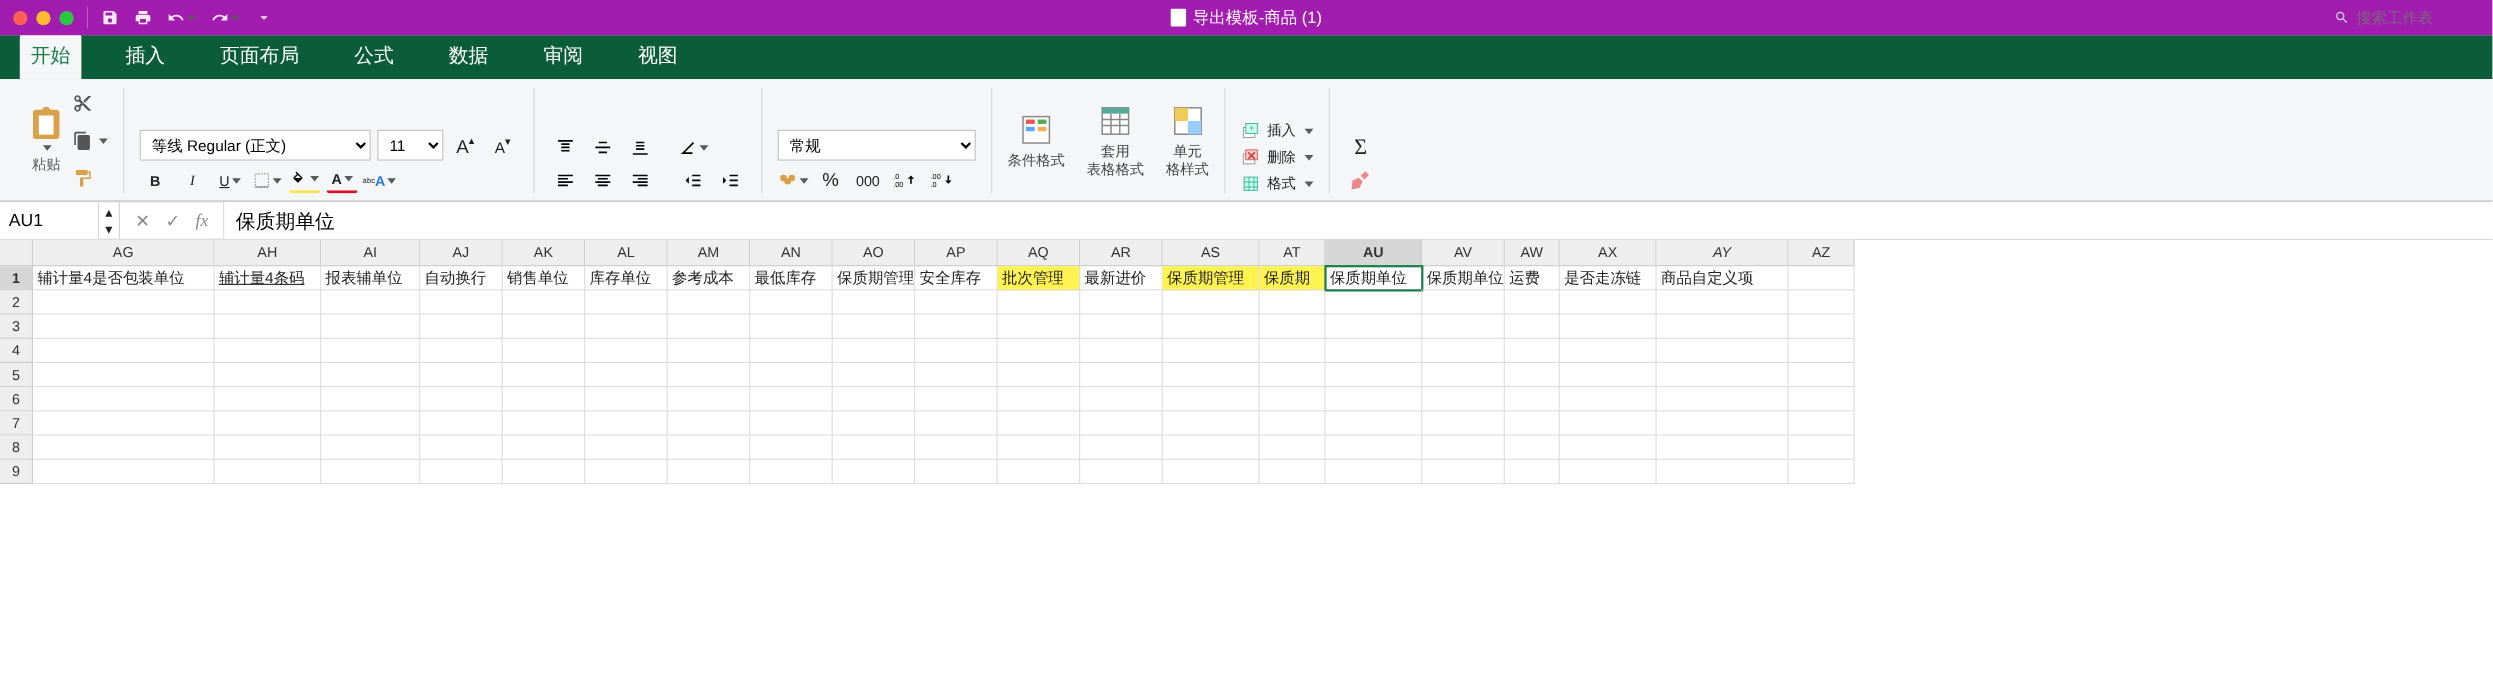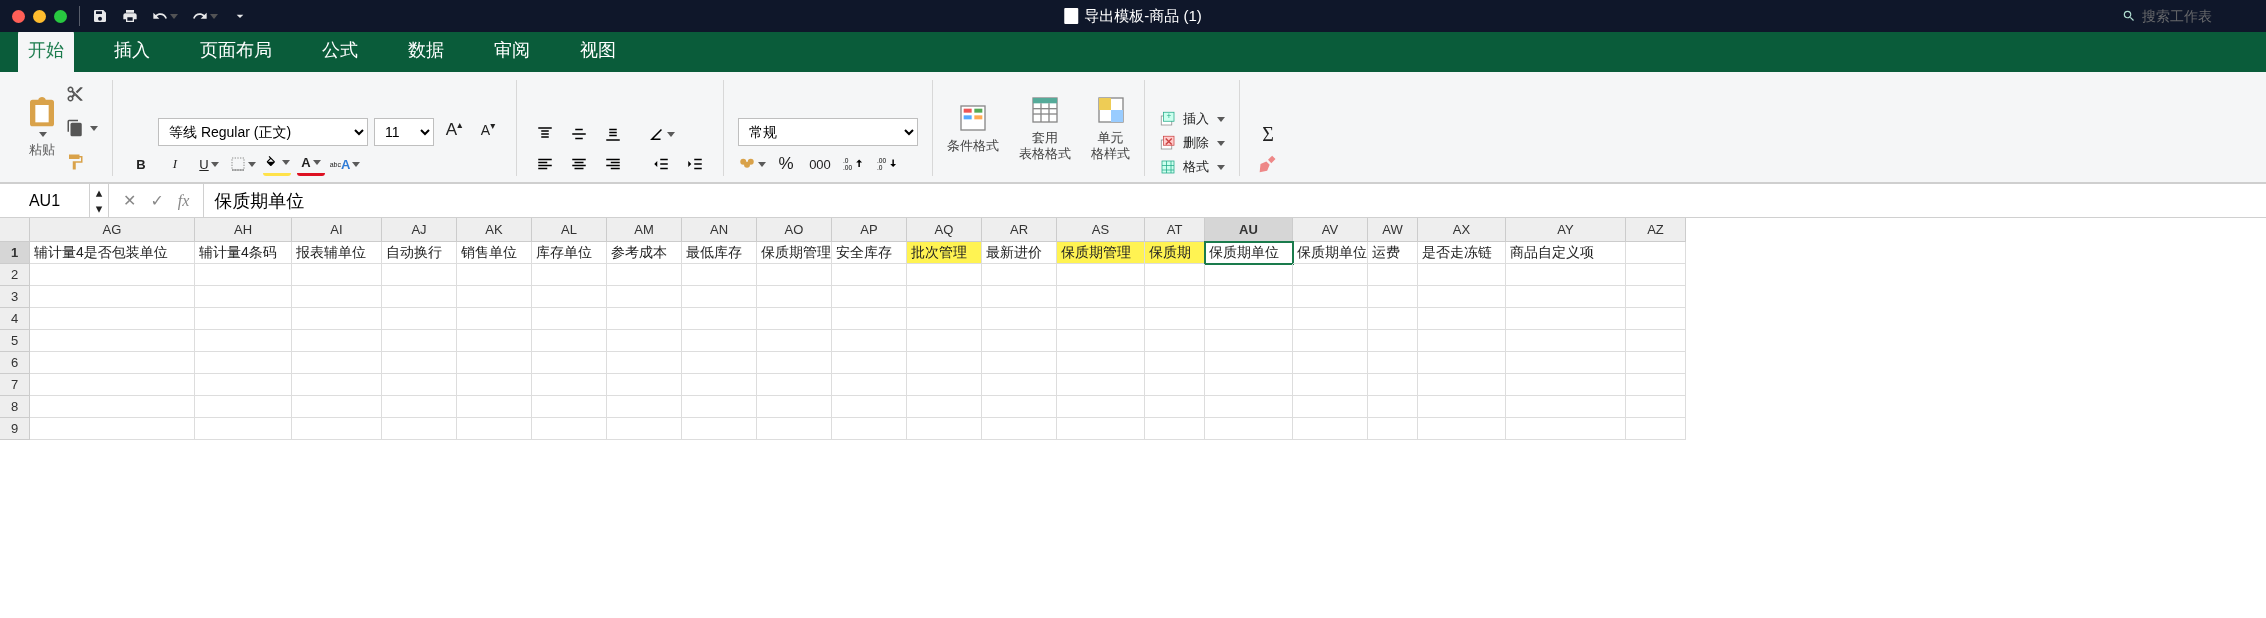--- a/index.html
+++ b/index.html
@@ -1,19 +1,19 @@
 <!DOCTYPE html>
 <html><head>
 <meta charset="utf-8">
 <style>
 * { box-sizing: border-box; margin: 0; padding: 0; font-family: -apple-system, "Helvetica Neue", Arial, sans-serif; }
 body { background: #fff; font-size: 13px; color: #222; width: 2266px; }
 
 
-.titlebar { height: 32px; background: #0f172a; display: flex; align-items: center; color: #fff; position: relative; }
+.titlebar { height: 32px; background: #a21caf; display: flex; align-items: center; color: #fff; position: relative; }
 .traffic { display: flex; gap: 8px; margin-left: 12px; }
 .traffic span { width: 13px; height: 13px; border-radius: 50%; display: inline-block; }
 .tl-red { background: #ff5f57; }
 .tl-yel { background: #febc2e; }
 .tl-grn { background: #28c840; }
 .tb-divider { width: 1px; height: 20px; background: rgba(255,255,255,0.3); margin: 0 12px; }
 .tb-icons { display: flex; align-items: center; gap: 14px; }
 .tb-icon { color: #fff; opacity: 0.9; cursor: pointer; display: flex; align-items: center; }
 .tb-icon svg { width: 16px; height: 16px; fill: #fff; }
 .tb-title { position: absolute; left: 50%; transform: translateX(-50%); color: #fff; font-size: 15px; display: flex; align-items: center; gap: 6px; }
@@ -47,21 +47,21 @@
 .underline-y { border-bottom: 3px solid #ffe24a; }
 .underline-r { border-bottom: 3px solid #d12; }
 .stacked-btn { display:flex; flex-direction:column; align-items:center; cursor:pointer; gap:4px; }
 .stacked-btn svg { width:32px; height:32px; }
 .stacked-label { font-size:13px; color:#444; text-align:center; line-height:1.2; }
 .cells-row { display:flex; align-items:center; gap:6px; cursor:pointer; }
 .cells-row svg { width:18px; height:18px; }
 
 
 .fbar { height: 34px; display: flex; align-items: center; border-bottom: 1px solid #d0d0d0; background: #fff; }
-.namebox { width: 90px; border: none; border-right: 1px solid #d0d0d0; height: 100%; padding: 0 8px; font-size: 16px; outline: none; text-align: center; }
+.namebox { width: 90px; border: none; border-right: 1px solid #d0d0d0; height: 100%; padding: 0 8px; font-size: 16px; outline: none; }
 .stepper { display:flex; flex-direction:column; border-right:1px solid #d0d0d0; height:100%; }
 .stepper div { height:50%; width:18px; display:flex; align-items:center; justify-content:center; cursor:pointer; }
 .fb-icons { display:flex; align-items:center; height:100%; gap:14px; padding:0 14px; border-right:1px solid #d0d0d0; }
 .fb-icons span { cursor:pointer; color:#888; font-size:16px; }
 .fb-fx { font-style: italic; font-family: Liberation Serif, serif; }
 .fb-input { flex:1; border:none; height:100%; padding:0 10px; font-size:18px; outline:none; }
 
 
 .grid-wrap { display:flex; }
 .corner { width:30px; height:24px; background:#eee; border-right:1px solid #ccc; border-bottom:1px solid #ccc; }
@@ -165,21 +165,21 @@
             <svg viewBox="0 0 24 24">
               <path fill="#d9a24a" d="M18 4V2H4v6h14V6h2v5H9v11h4V13h9V4h-4z"></path>
             </svg>
           </span>
       </div>
     </div>
   </div>
 
   <div class="group">
     <div class="col2">
-      <div style="display:flex; gap:6px; align-items:flex-start;margin-left:31px;">
+      <div style="display:flex; gap:6px; align-items:flex-end;">
         <select class="selbox fontbox"><option>等线 Regular (正文)</option></select>
         <select class="selbox sizebox"><option>11</option></select>
         <span class="icon-btn" style="font-size:17px;">A<span style="font-size:10px;position:relative;top:-6px;">▴</span></span>
         <span class="icon-btn" style="font-size:14px;">A<span style="font-size:10px;position:relative;top:-5px;">▾</span></span>
       </div>
       <div class="icon-bar">
         <span class="icon-btn" style="font-weight:900;">B</span>
         <span class="icon-btn" style="font-style:italic;font-family:Georgia;">I</span>
         <span class="icon-btn" style="text-decoration:underline;">U<span class="dd"></span></span>
         <span class="icon-btn">
@@ -403,29 +403,29 @@
         <div class="col-h" style="width: 75px;">AO</div>
         <div class="col-h" style="width: 75px;">AP</div>
         <div class="col-h" style="width: 75px;">AQ</div>
         <div class="col-h" style="width: 75px;">AR</div>
         <div class="col-h" style="width: 88px;">AS</div>
         <div class="col-h" style="width: 60px;">AT</div>
         <div class="col-h active" style="width: 88px;">AU</div>
         <div class="col-h" style="width: 75px;">AV</div>
         <div class="col-h" style="width: 50px;">AW</div>
         <div class="col-h" style="width: 88px;">AX</div>
-        <div class="col-h" style="width: 120px;">AY</div>
+        <div class="col-h" style="width: 120px; font-style: italic;">AY</div>
         <div class="col-h" style="width: 60px;">AZ</div>
       </div>
   </div>
   <div class="rows" id="rows">
       <div class="row">
         <div class="row-h active">1</div>
         <div class="cell" style="width: 165px;">辅计量4是否包装单位</div>
-        <div class="cell" style="width: 97px;">辅计量4条码</div>
+        <div class="cell" style="width: 97px; text-decoration: underline;">辅计量4条码</div>
         <div class="cell" style="width: 90px;">报表辅单位</div>
         <div class="cell" style="width: 75px;">自动换行</div>
         <div class="cell" style="width: 75px;">销售单位</div>
         <div class="cell" style="width: 75px;">库存单位</div>
         <div class="cell" style="width: 75px;">参考成本</div>
         <div class="cell" style="width: 75px;">最低库存</div>
         <div class="cell" style="width: 75px;">保质期管理</div>
         <div class="cell" style="width: 75px;">安全库存</div>
         <div class="cell hl" style="width: 75px;">批次管理</div>
         <div class="cell" style="width: 75px;">最新进价</div>

